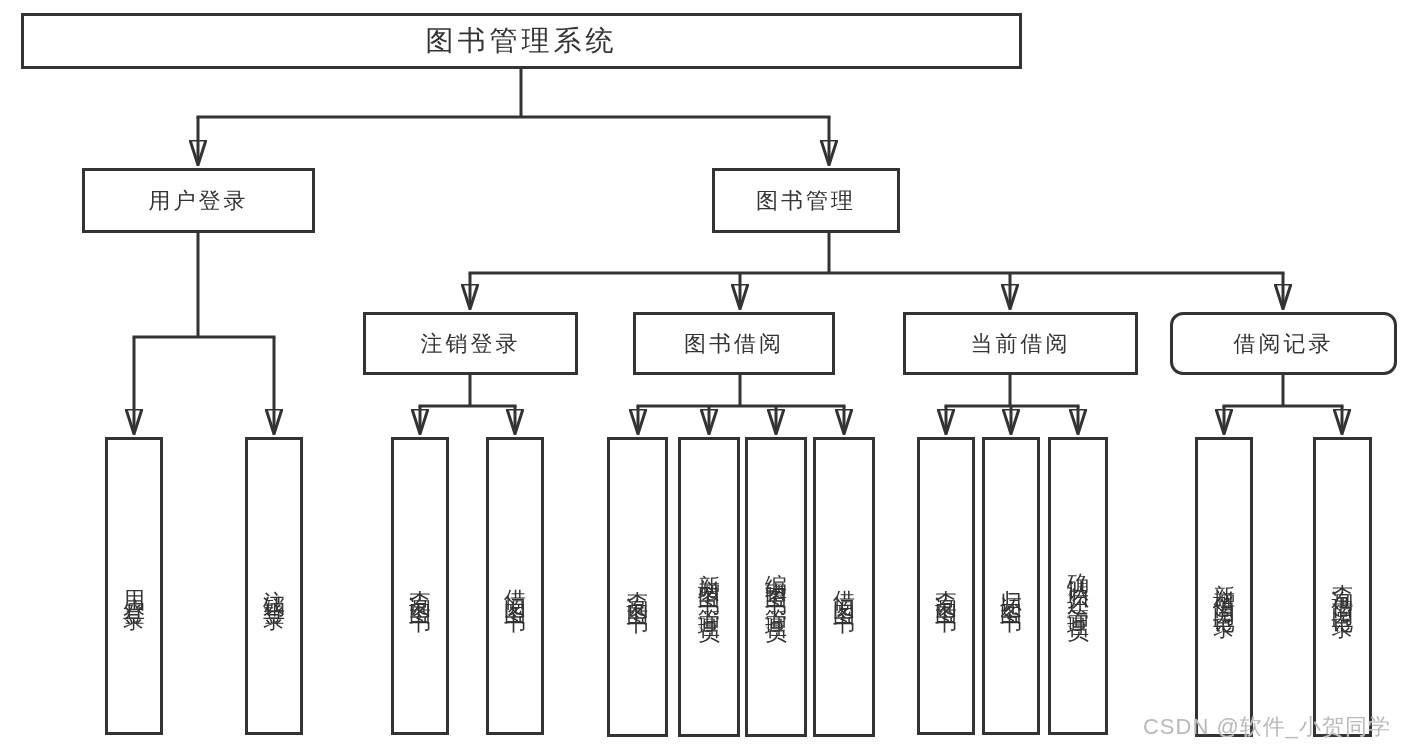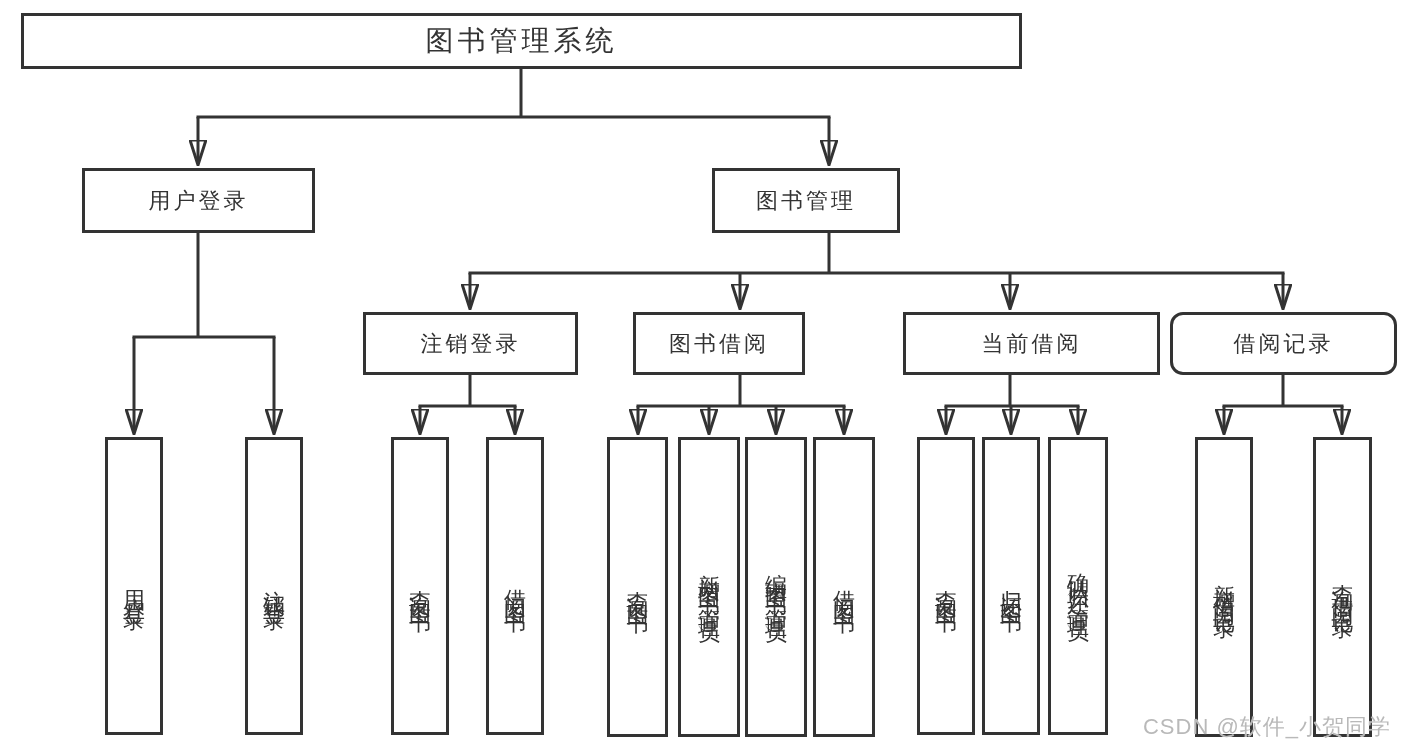--- a/index.html
+++ b/index.html
@@ -110,22 +110,22 @@
     <line x1="1224" y1="406" x2="1224" y2="433" marker-end="url(#arrow)"></line>
     <line x1="1342" y1="406" x2="1342" y2="433" marker-end="url(#arrow)"></line>
   </svg>
 
   <div class="box h root" style="left:21px; top:13px; width:1001px; height:56px;">图书管理系统</div>
 
   <div class="box h" style="left:82px; top:168px; width:233px; height:65px;">用户登录</div>
   <div class="box h" style="left:712px; top:168px; width:188px; height:65px;">图书管理</div>
 
   <div class="box h" style="left:363px; top:312px; width:215px; height:63px;">注销登录</div>
-  <div class="box h" style="left:633px; top:312px; width:172px; height:63px;">图书借阅</div>
-  <div class="box h" style="left:903px; top:312px; width:257px; height:63px;">当前借阅</div>
+  <div class="box h" style="left:633px; top:312px; width:202px; height:63px;">图书借阅</div>
+  <div class="box h" style="left:903px; top:312px; width:235px; height:63px;">当前借阅</div>
   <div class="box h" style="left:1170px; top:312px; width:227px; height:63px;border-radius:13px;">借阅记录</div>
 
   <div class="box v" style="left:105px; top:437px; width:58px; height:298px;">用户登录</div>
   <div class="box v" style="left:245px; top:437px; width:58px; height:298px;">注销登录</div>
 
   <div class="box v" style="left:391px; top:437px; width:58px; height:298px;">查询图书</div>
   <div class="box v" style="left:486px; top:437px; width:58px; height:298px;">借阅图书</div>
 
   <div class="box v" style="left:607px; top:437px; width:61px; height:300px;">查询图书</div>
   <div class="box v" style="left:678px; top:437px; width:62px; height:300px;">新增图书（管理员）</div>

